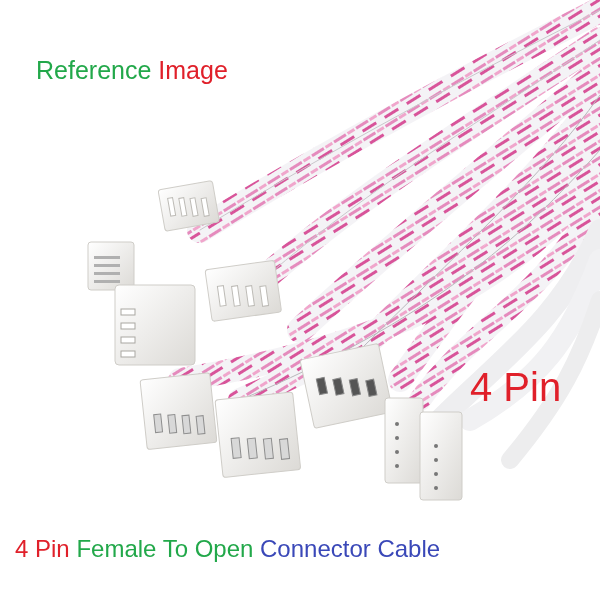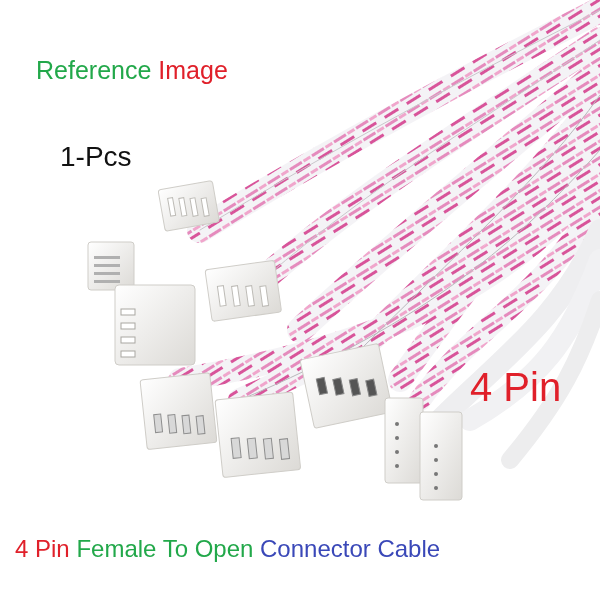--- a/index.html
+++ b/index.html
@@ -119,21 +119,20 @@
         <circle cx="16" cy="62" r="2" fill="#777" stroke="none"></circle>
         <circle cx="16" cy="76" r="2" fill="#777" stroke="none"></circle>
       </g>
     </g>
   </svg>
 
   <div class="label ref-title">
     <span style="color:#22a84a">Reference </span><span style="color:#e0202a">Image</span>
   </div>
 
-  <div class="label qty">1-Pcs</div>
 
   <div class="label pin-badge" style="color:#e0202a">4 Pin</div>
 
   <div class="label caption" style="font-weight:normal;">
     <span style="color:#e0202a">4 Pin </span><span style="color:#22a84a">Female To Open </span><span style="color:#3a48b8">Connector Cable</span>
   </div>
 
 </div>
 
 </body></html>

